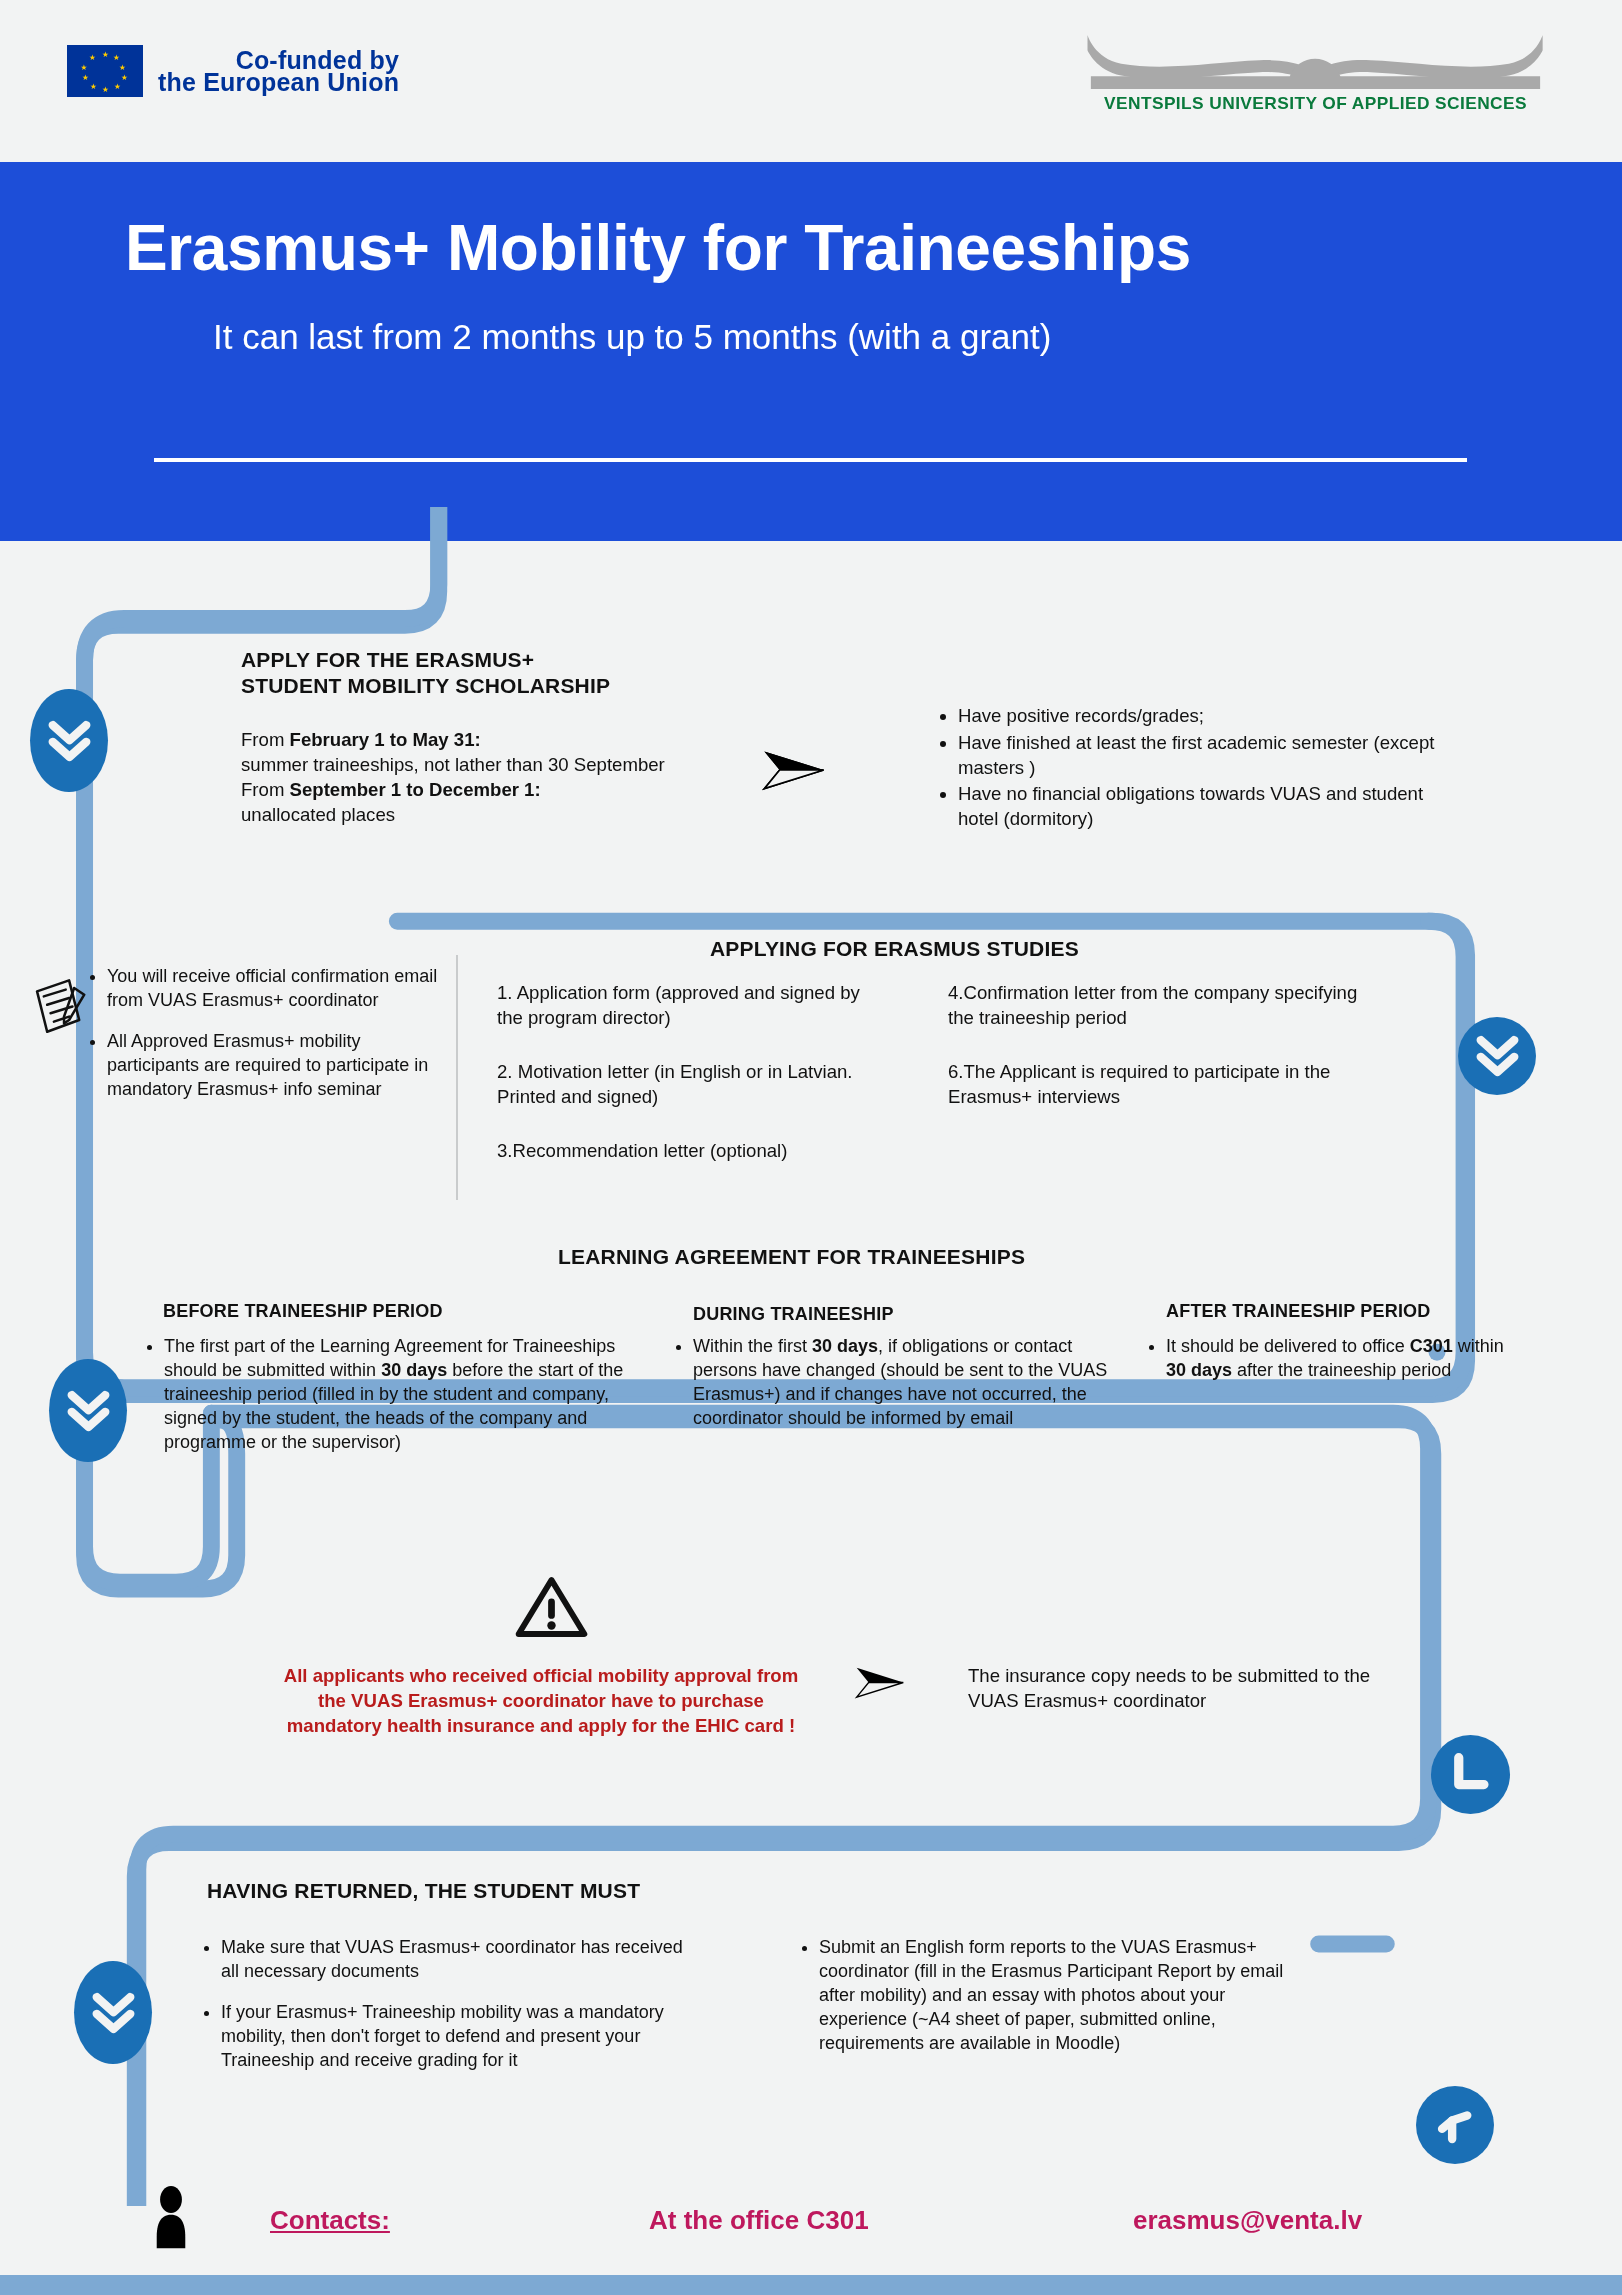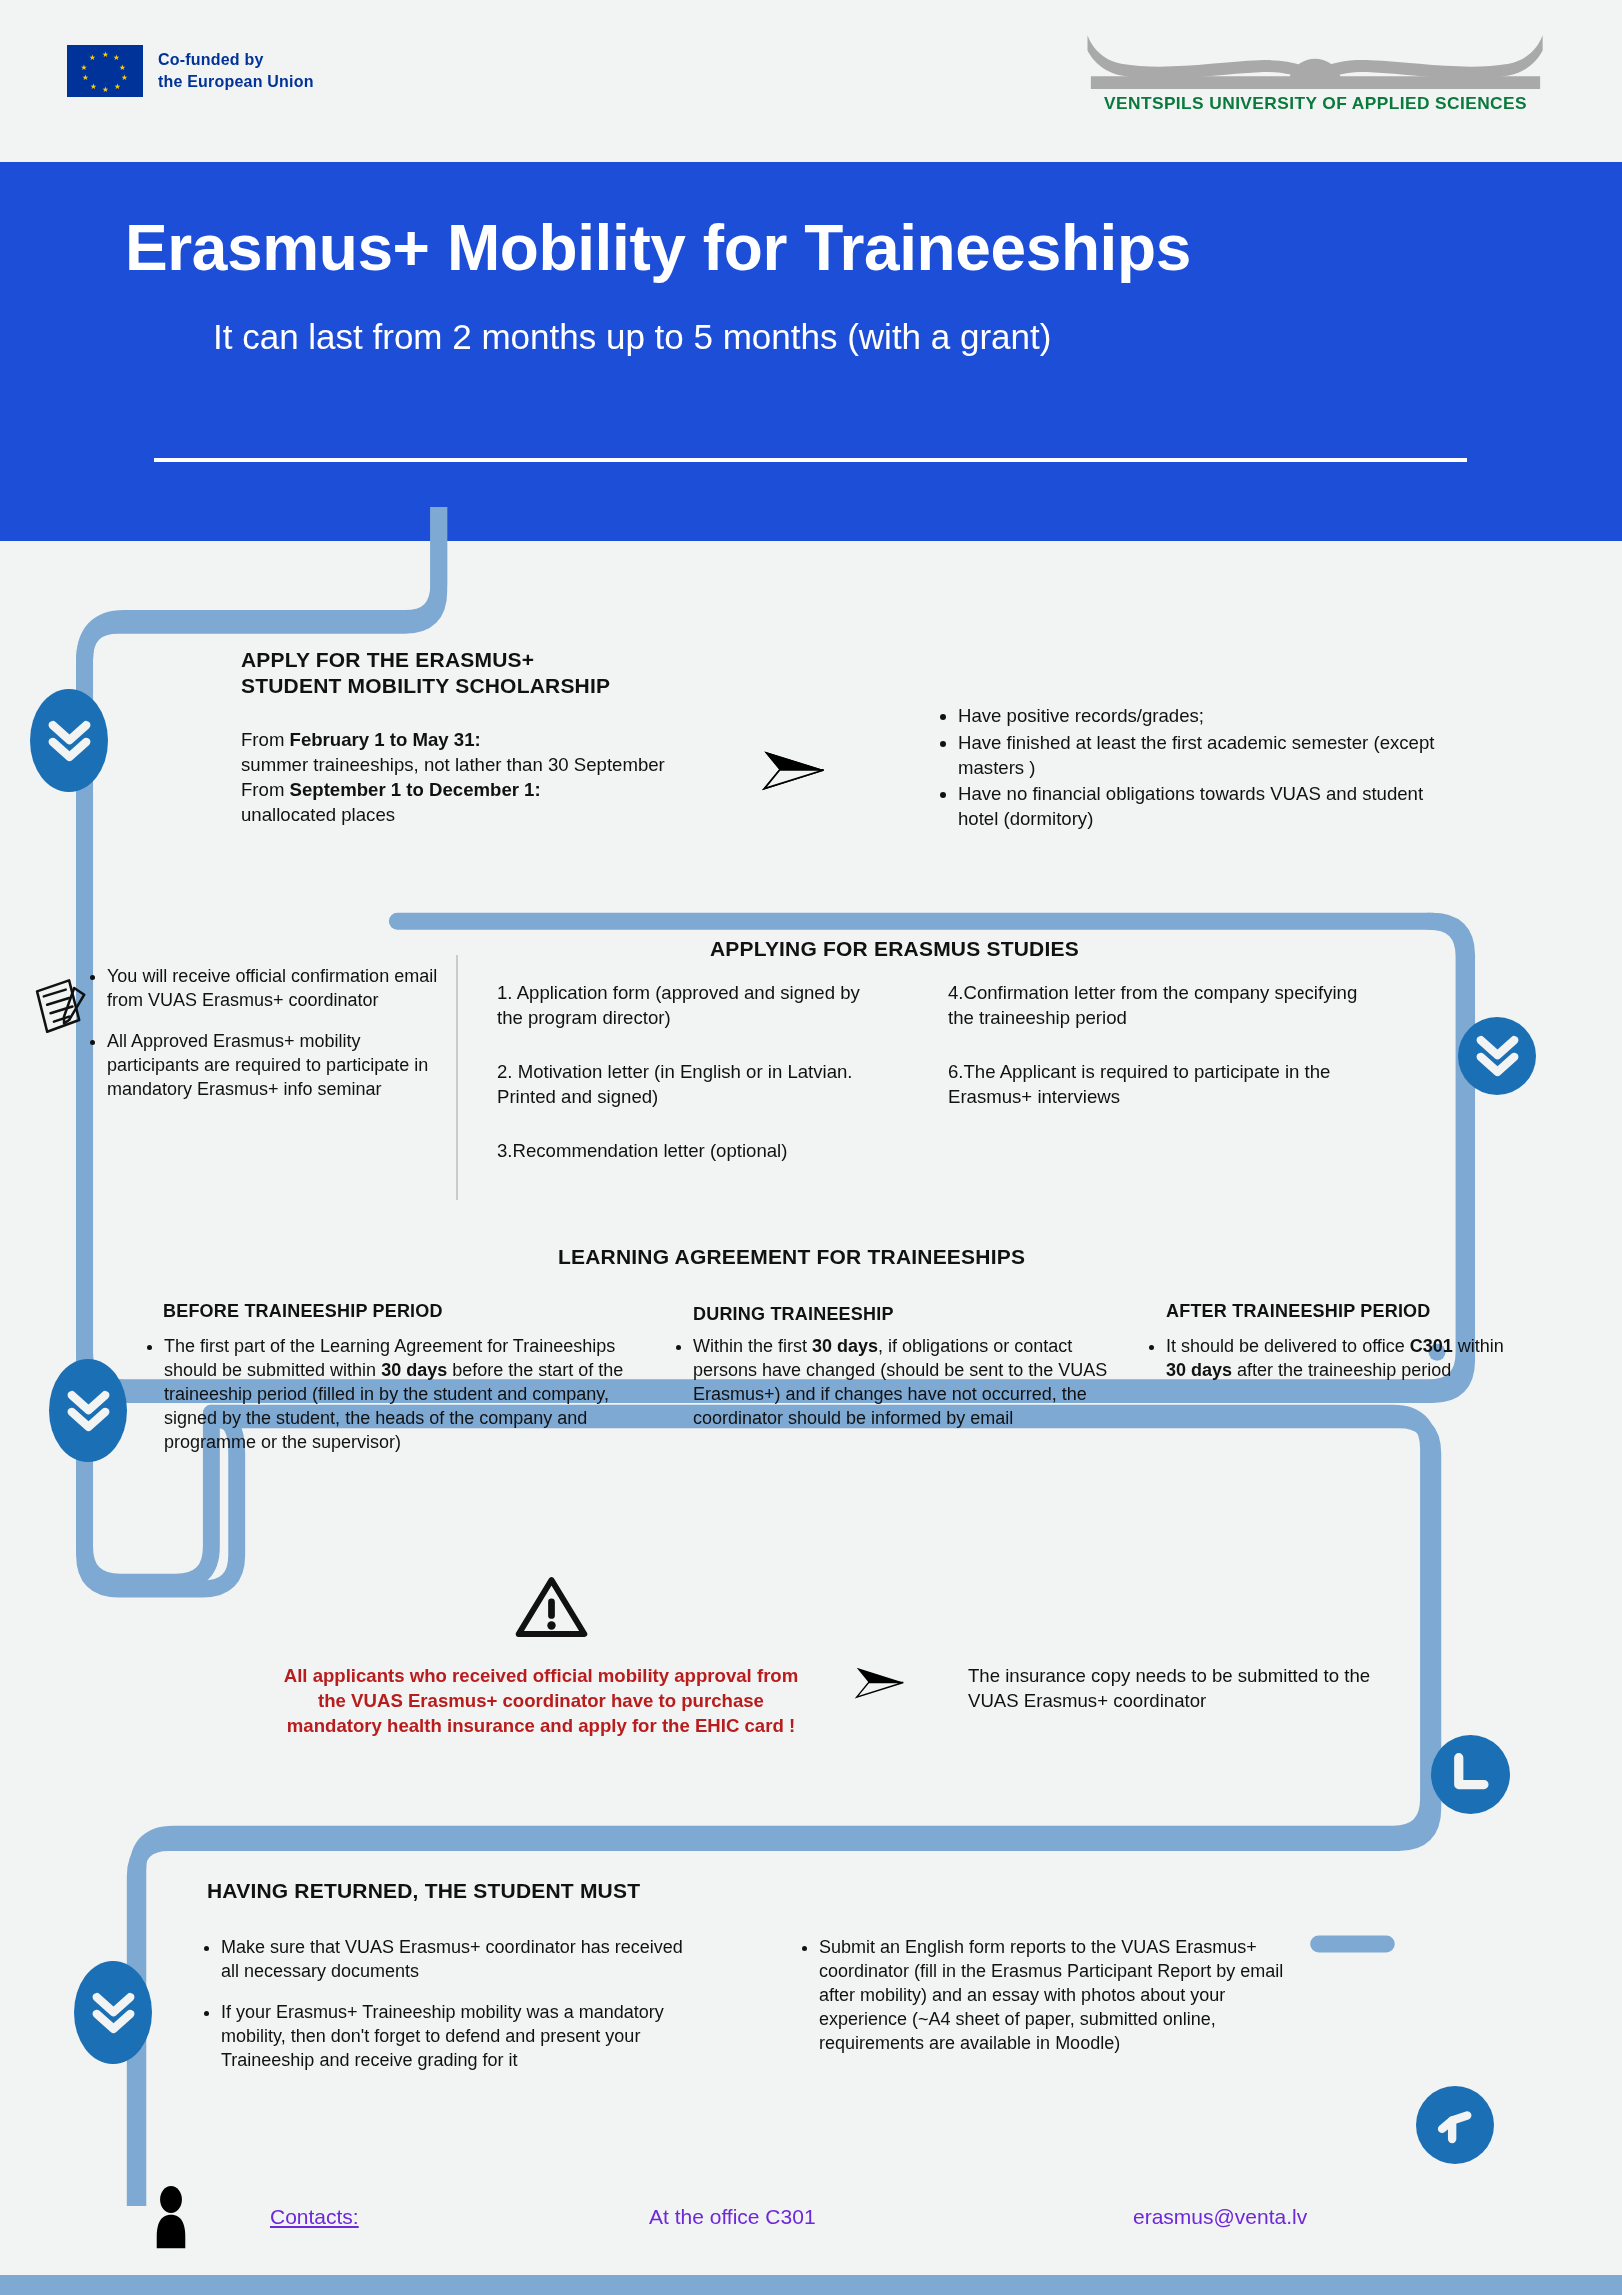--- a/index.html
+++ b/index.html
@@ -11,21 +11,21 @@
     position:relative;
     overflow:hidden;
   }
   .page{position:relative;width:1623px;height:2295px;}
 
   
   .logobar{position:absolute;left:0;top:0;width:1623px;height:162px;background:#f2f3f3;}
   .eu-logo{position:absolute;left:67px;top:45px;display:flex;align-items:center;gap:15px;}
   .eu-flag{width:76px;height:52px;background:#003399;position:relative;}
   .eu-star{position:absolute;color:#FFCC00;font-size:7.6px;line-height:7.6px;}
-  .eu-text{color:#003399;font-weight:bold;font-size:16px;line-height:22px;letter-spacing:0.2px;}
+  .eu-text{color:#003399;font-weight:bold;font-size:25px;line-height:22px;letter-spacing:0.2px;text-align:right;}
 
   .vuas-logo{position:absolute;right:74px;top:30px;width:467px;text-align:center;}
   .vuas-book{width:467px;height:59px;}
   .vuas-name{color:#0a7a3c;font-weight:bold;font-size:17px;letter-spacing:0.4px;
     transform:scaleX(1.02);white-space:nowrap;margin-top:1.7px;}
 
   
   .hero{position:absolute;left:0;top:162px;width:1623px;height:379px;background:#1d4ed8;}
   .hero-title{position:absolute;left:125px;top:51px;color:#fff;font-weight:bold;
     font-size:64px;line-height:71px;letter-spacing:-0.4px;}
@@ -57,21 +57,21 @@
 
   
   .arrowglyph{position:absolute;}
 
   
   .warnwrap{position:absolute;text-align:center;}
   .warn-text{font-weight:bold;font-size:18.6px;line-height:25px;color:#b91c1c;}
 
   
   .footer{position:absolute;left:0;top:2181px;width:1623px;height:115px;}
-  .foot-item{position:absolute;font-weight:normal;font-size:21px;color:#6d28d9;}
+  .foot-item{position:absolute;font-weight:bold;font-size:26px;color:#be185d;}
   .foot-under{text-decoration:underline;}
   .bottombar{position:absolute;left:0;top:2275px;width:1623px;height:20px;background:#7da9d3;}
 </style>
 </head>
 <body>
 
 <div class="page">
 
   <div class="logobar">
 

